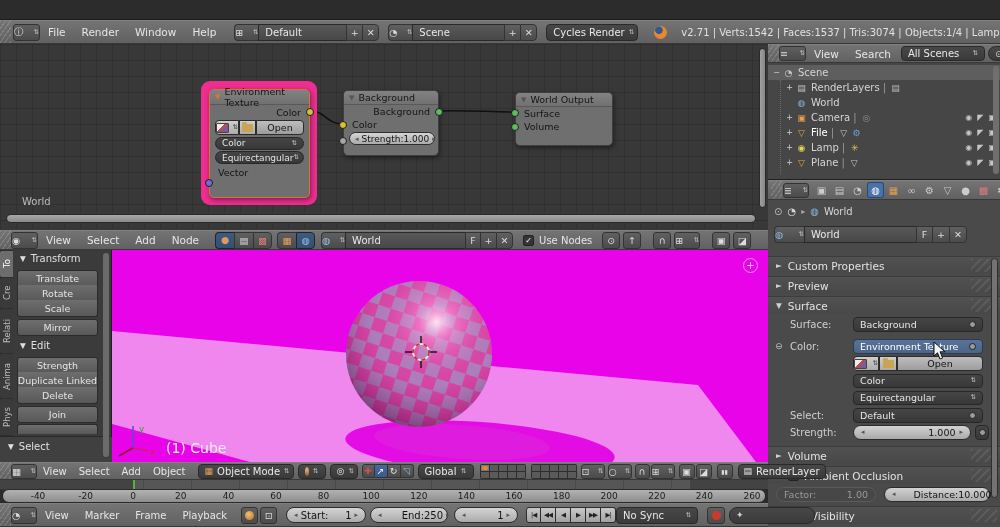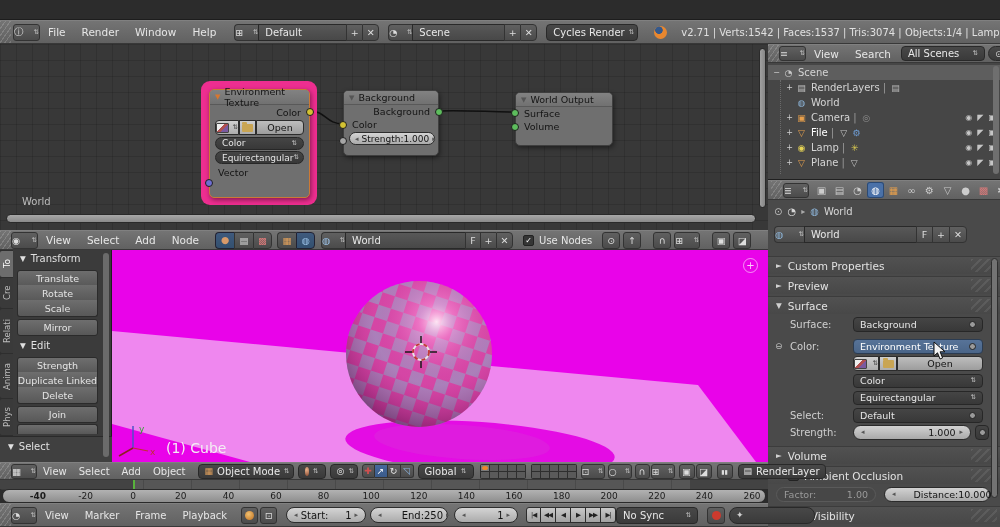--- a/index.html
+++ b/index.html
@@ -717,21 +717,21 @@
       </span>
   </div>
 
   <div class="tl">
     <div class="tlcanvas">
       <div class="tldark" style="left:0;width:134px"></div>
       <div class="tldark" style="left:690px;width:78px"></div>
       <div class="tlcur" style="left:133px"></div>
     </div>
     <div class="tlruler" id="ruler">
-        <span class="rnum" style="left: 18px; font-weight: bold;">-40</span>
+        <span class="rnum" style="left: 18px;">-40</span>
         <span class="rnum" style="left: 65.6px;">-20</span>
         <span class="rnum" style="left: 113.2px;">0</span>
         <span class="rnum" style="left: 160.8px;">20</span>
         <span class="rnum" style="left: 208.4px;">40</span>
         <span class="rnum" style="left: 256px;">60</span>
         <span class="rnum" style="left: 303.6px;">80</span>
         <span class="rnum" style="left: 351.2px;">100</span>
         <span class="rnum" style="left: 398.8px;">120</span>
         <span class="rnum" style="left: 446.4px;">140</span>
         <span class="rnum" style="left: 494px;">160</span>

